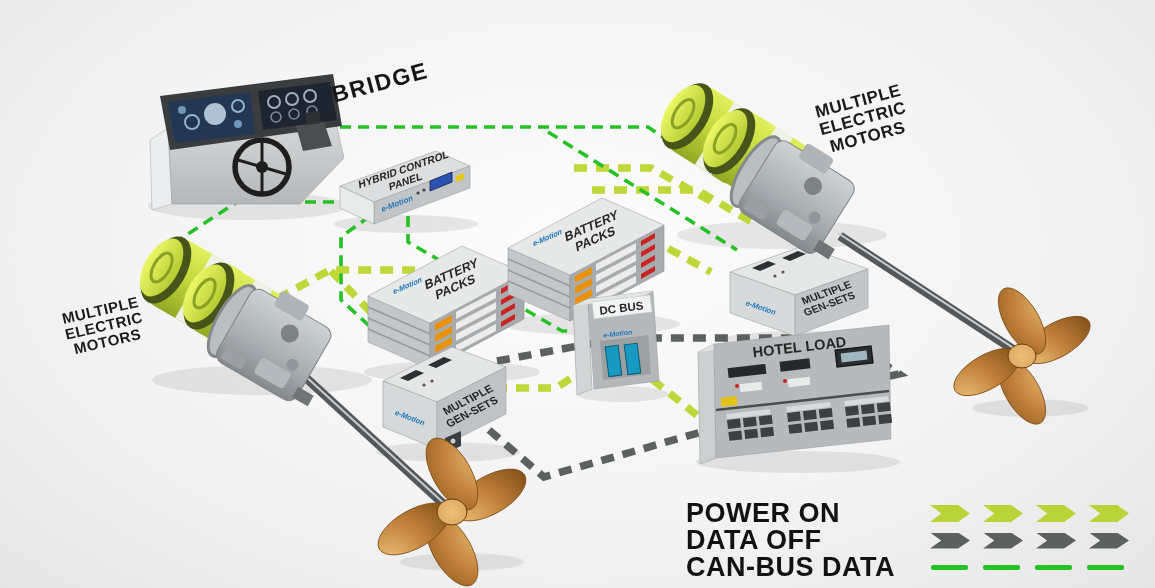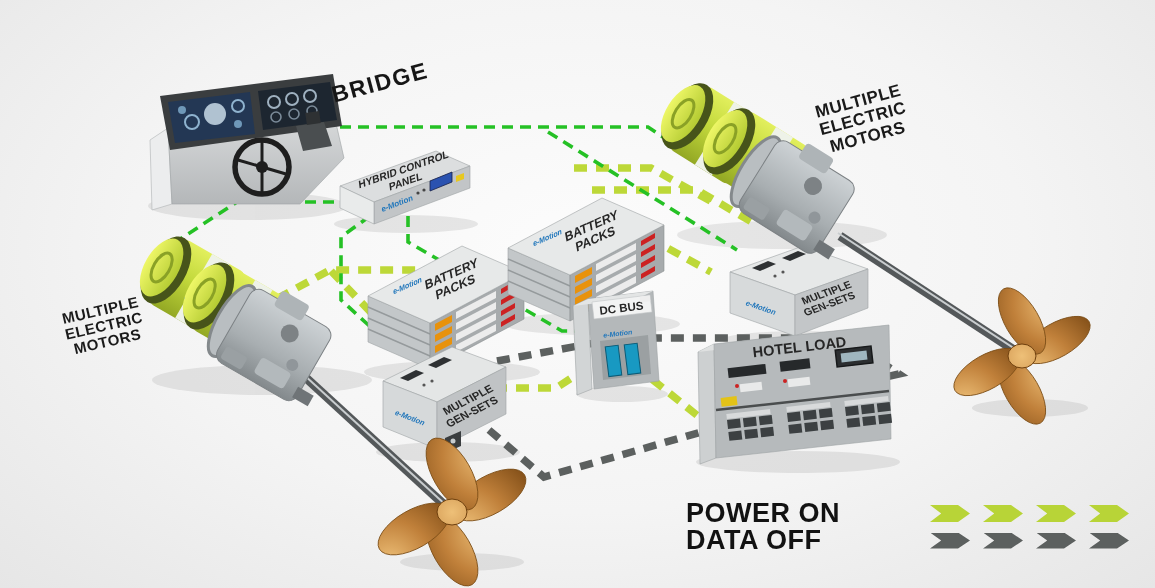--- a/index.html
+++ b/index.html
@@ -383,15 +383,24 @@
   </div>
   <div class="legend-row">
     <div class="legend-label">DATA OFF</div>
     <div class="swatches">
       <div class="chev off"></div>
       <div class="chev off"></div>
       <div class="chev off"></div>
       <div class="chev off"></div>
     </div>
   </div>
+  <div class="legend-row">
+    <div class="legend-label">CAN-BUS DATA</div>
+    <div class="swatches">
+      <div class="dashsw"></div>
+      <div class="dashsw"></div>
+      <div class="dashsw"></div>
+      <div class="dashsw"></div>
+    </div>
+  </div>
 </div>
 
 </div>
 
 </body></html>

